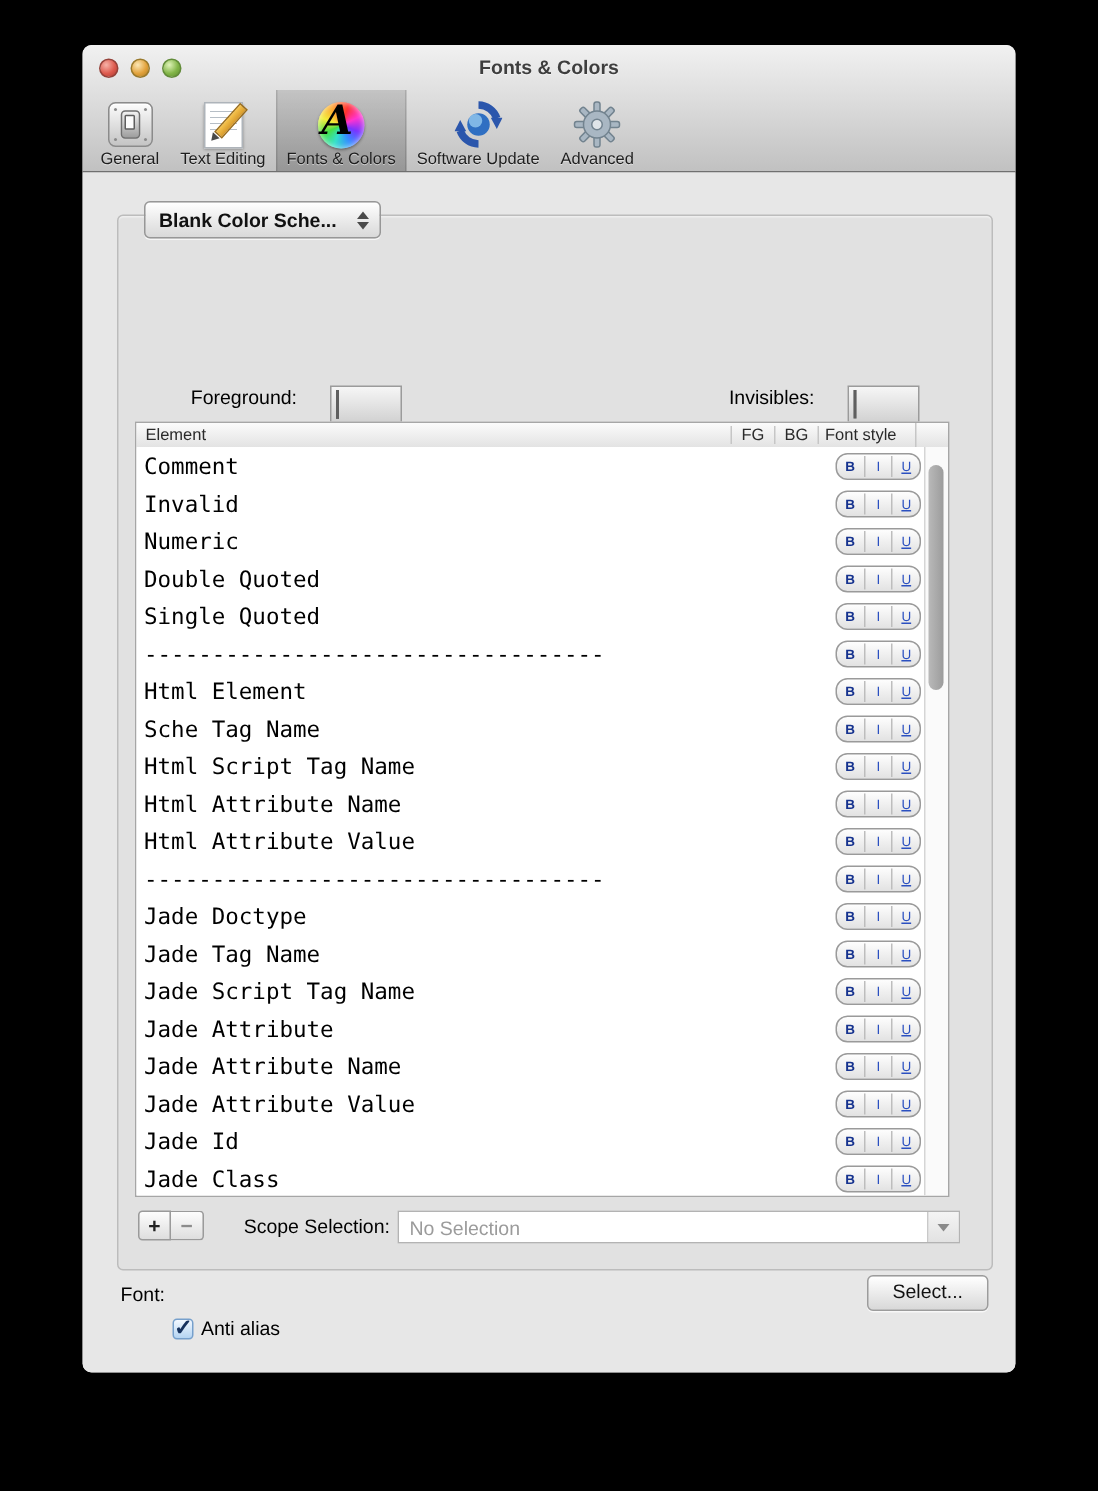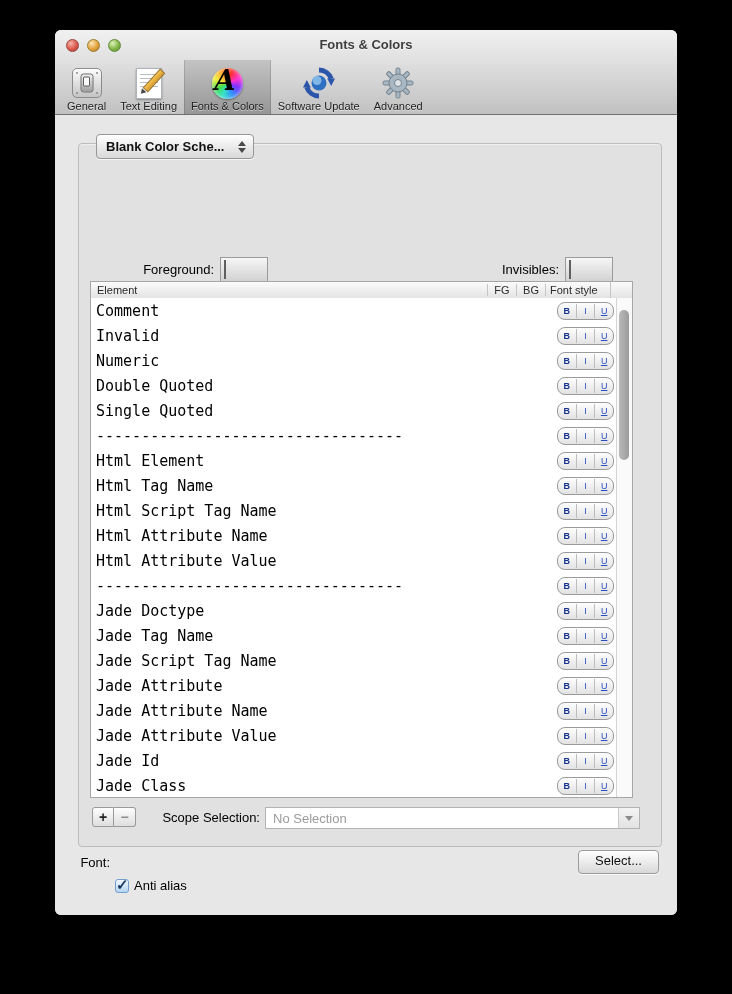--- a/index.html
+++ b/index.html
@@ -43,21 +43,21 @@
   .content{position:absolute;top:85px;left:0;right:0;bottom:0;background:#e7e7e7;}
 
   .groupbox{position:absolute;left:23px;top:28px;width:582px;height:702px;border:1px solid #bcbcbc;border-radius:4px;background:rgba(0,0,0,.025);box-shadow:inset 0 1px 1px rgba(255,255,255,.5);}
 
   .popup{position:absolute;left:41px;top:19px;width:156px;height:23px;border:1px solid #979797;border-radius:4px;background:linear-gradient(#ffffff,#ededed 45%,#d9d9d9);box-shadow:0 1px 0 rgba(255,255,255,.7);display:flex;align-items:center;font-size:13px;font-weight:bold;color:#111;cursor:default;}
   .popup .ptext{flex:1;padding-left:9px;white-space:nowrap;overflow:hidden;}
   .popup .arrows{width:16px;display:flex;flex-direction:column;align-items:center;gap:2px;margin-right:3px;}
   .popup .arrows .up{width:0;height:0;border-left:4px solid transparent;border-right:4px solid transparent;border-bottom:5px solid #4a4a4a;}
   .popup .arrows .dn{width:0;height:0;border-left:4px solid transparent;border-right:4px solid transparent;border-top:5px solid #4a4a4a;}
 
-  .wellrow{position:absolute;height:24px;display:flex;align-items:center;}
+  .wellrow{position:absolute;height:24px;display:flex;align-items:flex-start;gap:16px;}
   .welllabel{font-size:13px;color:#000;text-align:right;}
   .well{width:40px;height:17px;border:1px solid #9b9b9b;background:linear-gradient(#f6f6f6,#d2d2d2);padding:3px;margin-left:6px;box-shadow:0 1px 0 rgba(255,255,255,.6);}
   .well .swatch{width:100%;height:100%;border:1px solid #5f5f5f;box-sizing:border-box;}
 
   
   .etable{position:absolute;left:35px;top:166px;width:543px;height:517px;border:1px solid #a6a6a6;background:#fff;box-sizing:border-box;}
   .thead{display:flex;height:16px;background:linear-gradient(#fbfbfb,#e3e3e3);border-bottom:1px solid #c2c2c2;font-size:11px;color:#2a2a2a;align-items:center;}
   .th{padding:0 4px;white-space:nowrap;}
   .th.el{flex:1;padding-left:6px;}
   .th.fg{width:20px;border-left:1px solid #c6c6c6;text-align:center;}
@@ -277,21 +277,21 @@
   <div class="trow">
     <span class="tname">Html Element</span>
     <span class="biu">
       <span class="b">B</span>
       <span class="i">I</span>
       <span class="u">U</span>
     </span>
   </div>
 
   <div class="trow">
-    <span class="tname">Html Tag Name</span>
+    <span class="tname">Sche Tag Name</span>
     <span class="biu">
       <span class="b">B</span>
       <span class="i">I</span>
       <span class="u">U</span>
     </span>
   </div>
 
   <div class="trow">
     <span class="tname">Html Script Tag Name</span>
     <span class="biu">

